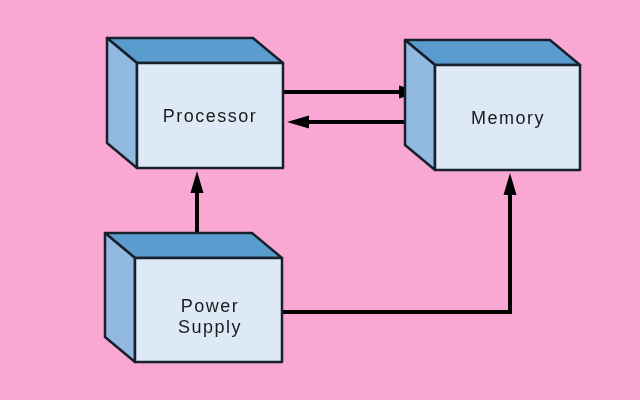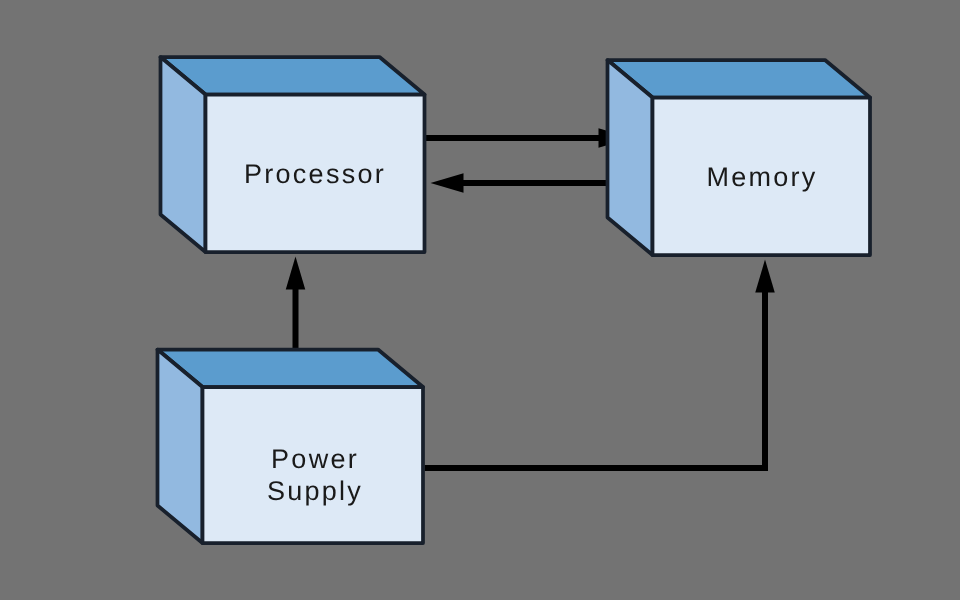--- a/index.html
+++ b/index.html
@@ -8,21 +8,21 @@
     width: 640px;
     height: 400px;
     background: #ffffff;
     overflow: hidden;
     font-family: "Liberation Sans", sans-serif;
   }
   .canvas {
     position: relative;
     width: 640px;
     height: 400px;
-    background: #737373;
+    background: #f9a8d4;
   }
   svg { display: block; }
   .face {
     stroke: #18202c;
     stroke-width: 2.5;
     stroke-linejoin: round;
   }
   .edge-line {
     stroke: #000000;
     stroke-width: 4;

